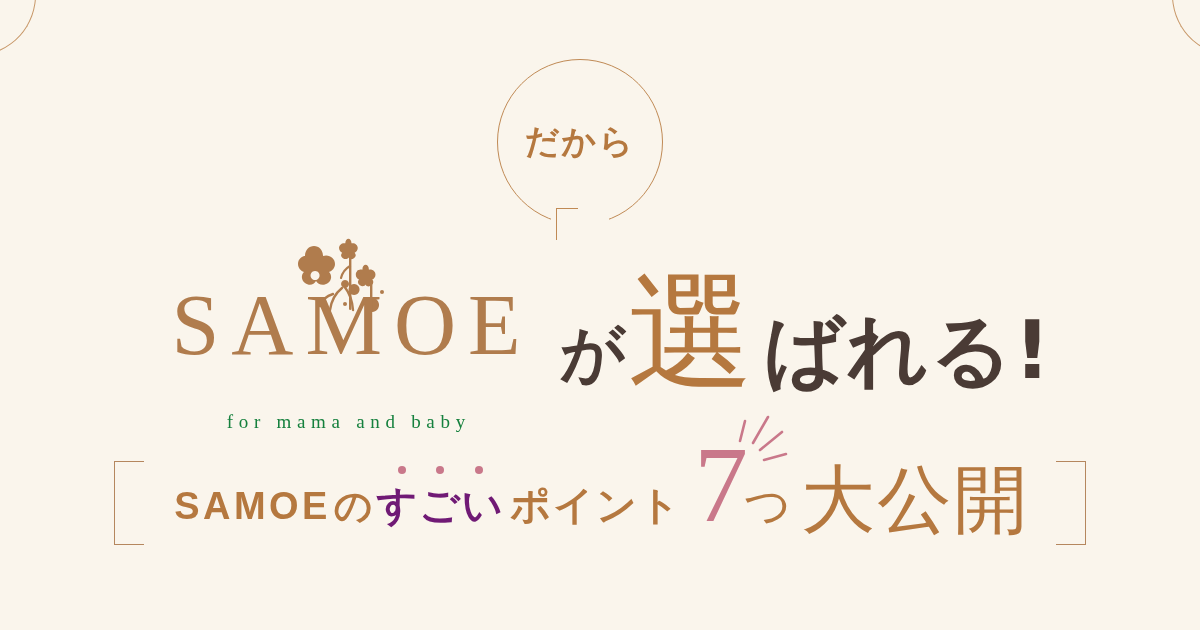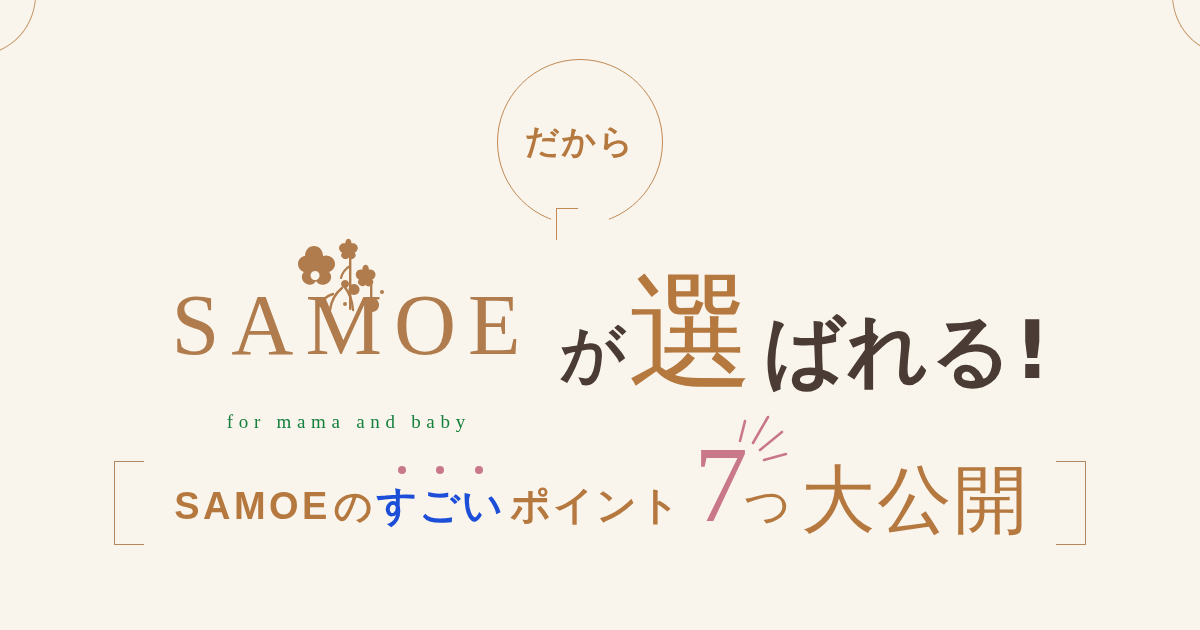--- a/index.html
+++ b/index.html
@@ -99,21 +99,21 @@
     font-size:38px;color:#B5783F;letter-spacing:.09em;margin-bottom:20px;
   }
   #seg-no{
     font-family:"DejaVu Sans", sans-serif;font-weight:600;
     font-size:38px;color:#B5783F;margin:0 1px 20px 3px;
   }
   
   #seg-sugoi{position:relative;margin:0 3px 20px 3px;}
   #seg-sugoi .sg-text{
     font-family:"DejaVu Sans", sans-serif;font-weight:700;
-    font-size:40px;color:#1d4ed8;letter-spacing:.04em;display:block;
+    font-size:40px;color:#701a75;letter-spacing:.04em;display:block;
   }
   #seg-sugoi .dots{
     position:absolute;top:-19px;left:0;width:100%;
     display:flex;justify-content:space-around;padding:0 6px;box-sizing:border-box;
   }
   #seg-sugoi .dots i{
     width:8px;height:8px;border-radius:50%;background:#C9788A;display:block;
   }
   #seg-point{
     font-family:"DejaVu Sans", sans-serif;font-weight:700;

